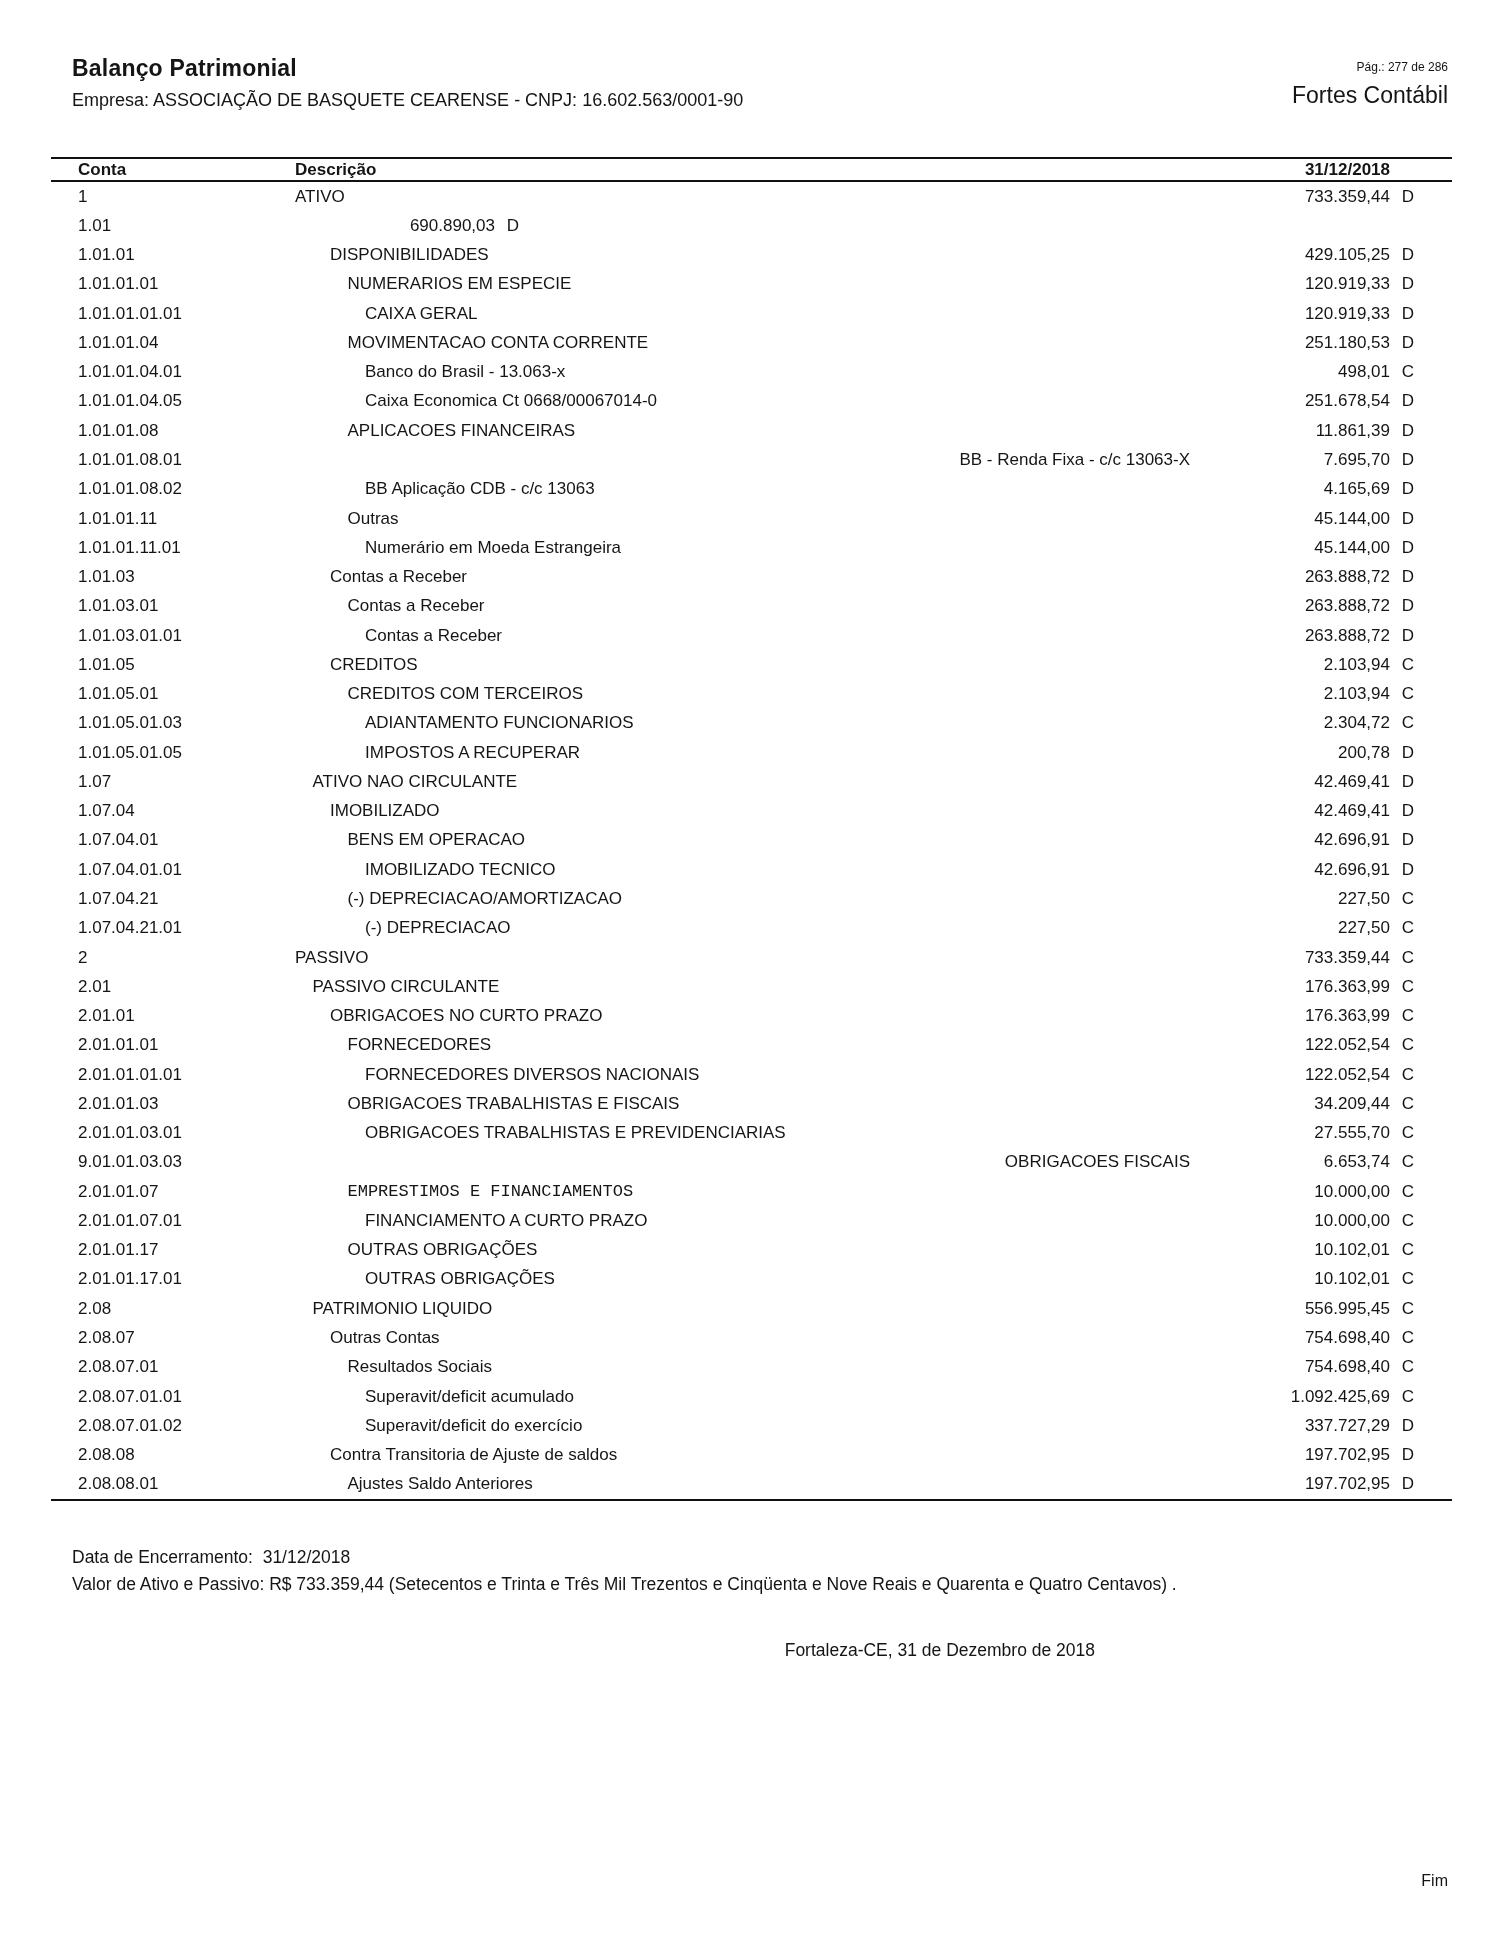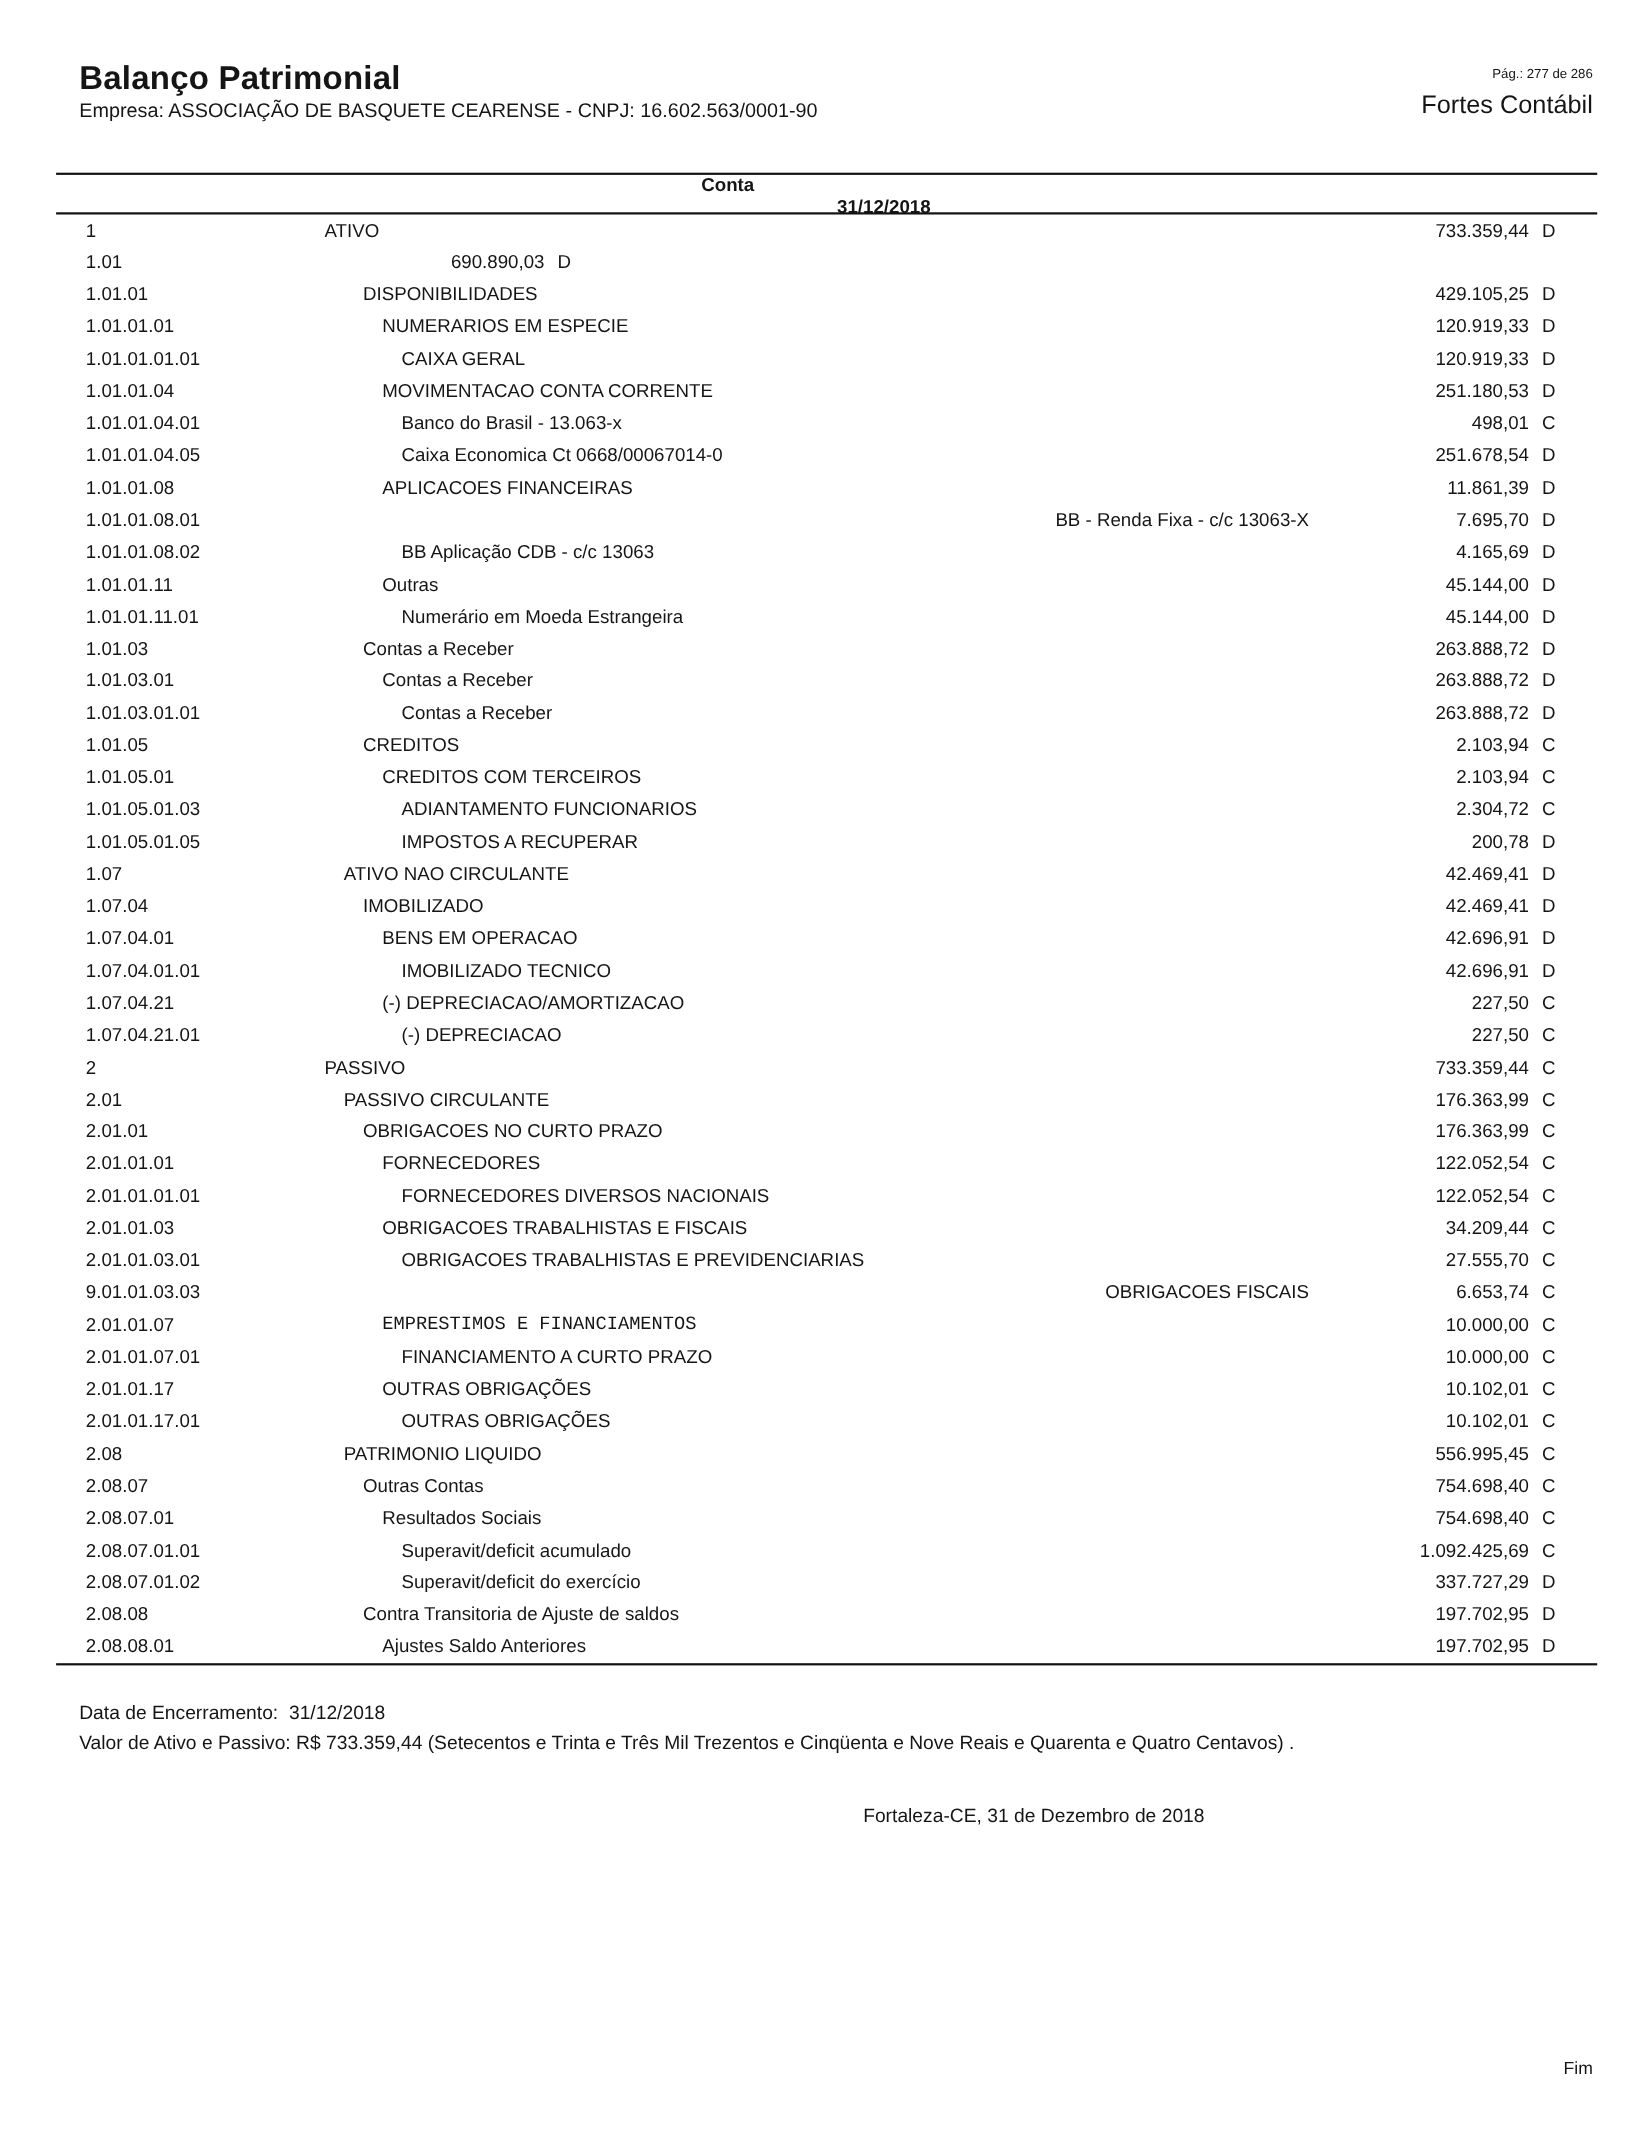--- a/index.html
+++ b/index.html
@@ -10,21 +10,21 @@
     position: relative;
     font-family: "Liberation Sans", sans-serif;
     color: #151515;
     overflow: hidden;
   }
   .page { position: absolute; inset: 0; background: #fff; }
 
   
   .report-title {
     position: absolute; left: 72px; top: 55px;
-    font-size: 30px; font-weight: bold; letter-spacing: 0.2px;
+    font-size: 23px; font-weight: bold; letter-spacing: 0.2px;
   }
   .page-indicator {
     position: absolute; right: 52px; top: 60px;
     font-size: 12px;
   }
   .company-line {
     position: absolute; left: 72px; top: 90px;
     font-size: 18px;
   }
   .brand-label {
@@ -33,24 +33,24 @@
   }
 
   
   .report-table {
     position: absolute; left: 51px; top: 157px; width: 1401px;
     border-top: 2px solid #111;
     font-size: 17px;
   }
   .thead-row {
     display: flex; align-items: center;
-    height: 36px;
+    height: 23px;
     border-bottom: 2px solid #111;
     font-weight: bold;
-    padding-left: 27px; padding-right: 38px; flex-direction: column;
+    padding-left: 27px; padding-right: 38px;
   }
   .tbody { border-bottom: 2px solid #111; }
   .trow {
     display: flex; align-items: center;
     height: 29.27px;
     padding-left: 27px; padding-right: 38px;
     white-space: nowrap;
   }
   .c-conta { width: 217px; flex: 0 0 auto; }
   .c-desc  { flex: 1 1 auto; overflow: hidden; }

